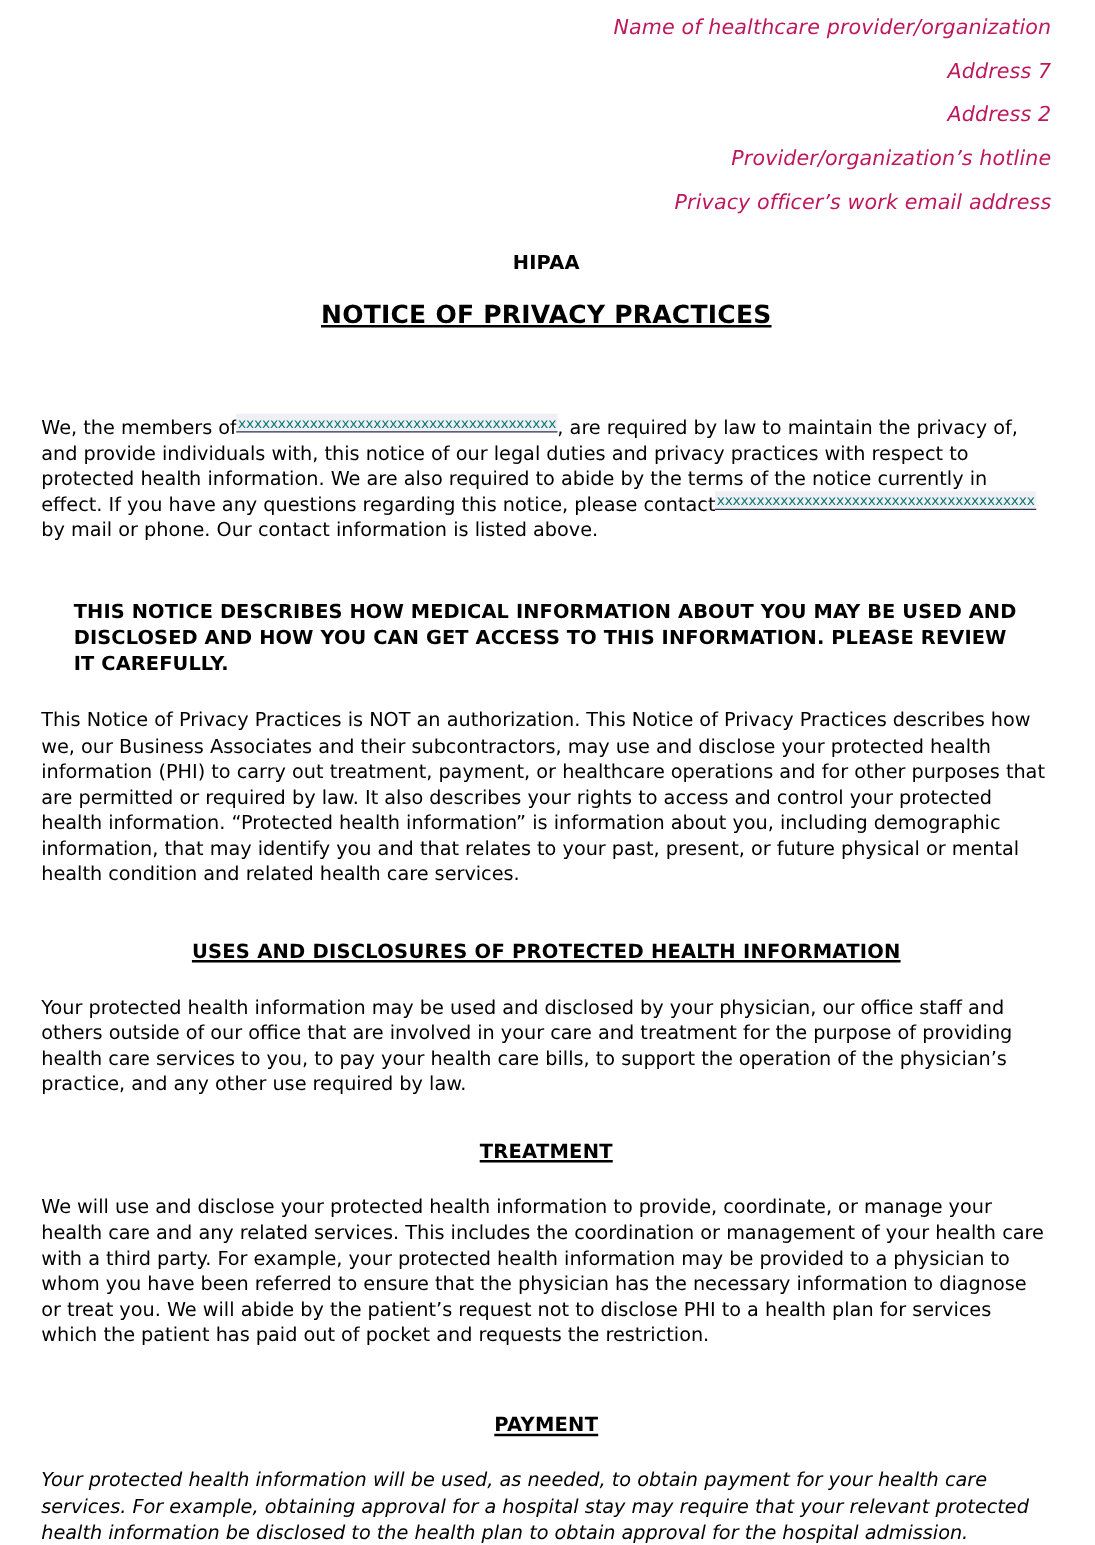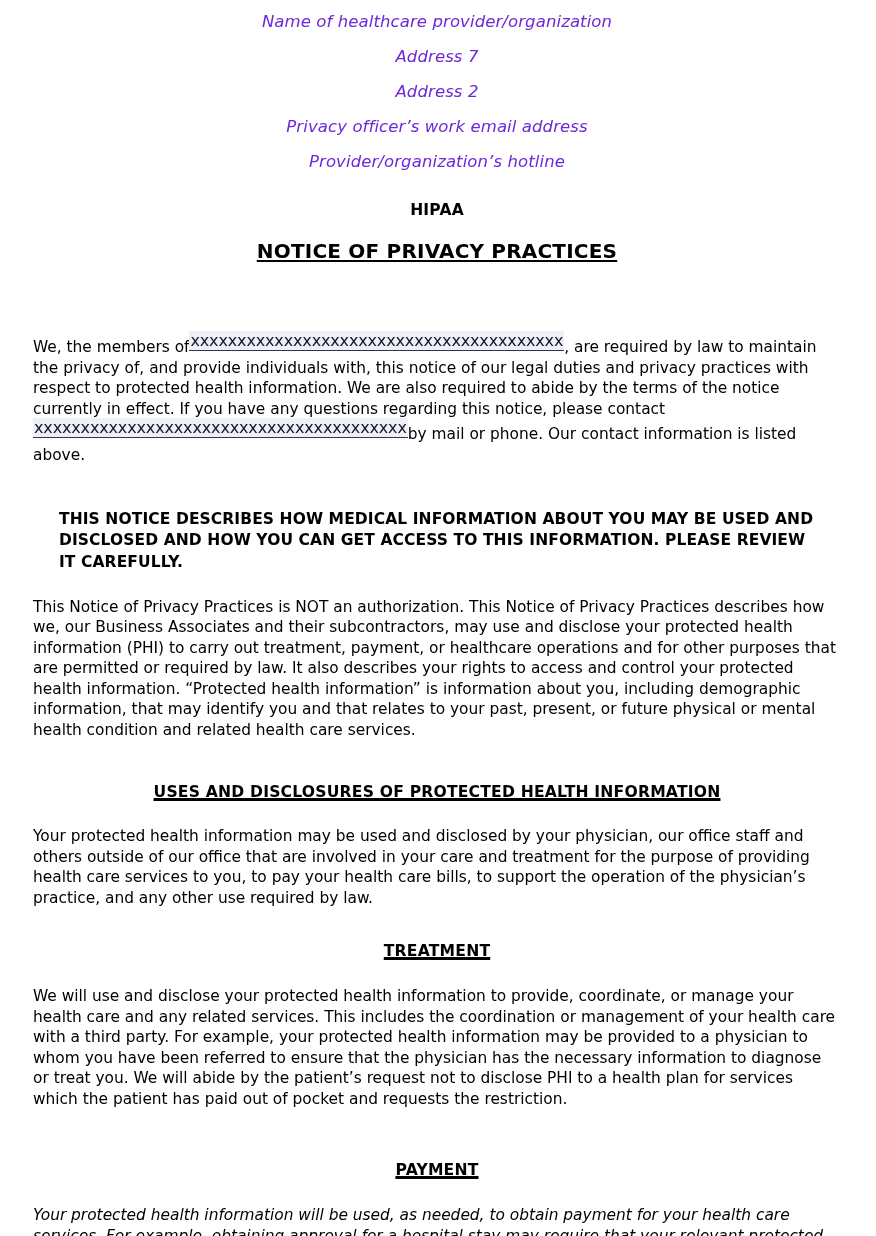--- a/index.html
+++ b/index.html
@@ -28,25 +28,25 @@
     left: 33px;
     top: 0;
     width: 808px;
   }
 
   
   .letterhead {
     padding-top: 14px;
   }
   .letterhead-line {
-    text-align: center;
+    text-align: right;
     font-style: italic;
     font-size: 16.5px;
     line-height: 1;
-    color: #6d28d9;
+    color: #be185d;
     margin: 0 0 18.5px 0;
     letter-spacing: 0.1px;
   }
 
   
   .title-block {
     margin-top: 32px;
   }
   .doc-title {
     text-align: center;
@@ -79,22 +79,22 @@
     color: #000000;
   }
   .para.p-intro {
     margin-top: 71px;
   }
 
   
   .blank {
     display: inline-block;
     background: #eef0f6;
-    color: #0f172a;
-    font-size: 16px;
+    color: #0f766e;
+    font-size: 11px;
     letter-spacing: -0.15px;
     border-bottom: 1.6px solid #2c3550;
     line-height: 1;
     padding: 2px 1px 1px 1px;
     vertical-align: baseline;
     position: relative;
     top: -1px;
     white-space: nowrap;
     overflow: hidden;
   }
@@ -112,21 +112,20 @@
 
   .para.p-describes { margin-top: 24px; }
 
   
   .section-heading {
     text-align: center;
     font-weight: bold;
     font-size: 15.6px;
     line-height: 1;
     letter-spacing: 0.2px;
-    text-decoration: underline;
   }
   .section-heading .u {
     text-decoration: underline;
     text-underline-offset: 2px;
     text-decoration-thickness: 2px;
   }
   .h-uses     { margin-top: 44px; }
   .p-uses     { margin-top: 26px; }
   .h-treat    { margin-top: 36px; }
   .p-treat    { margin-top: 26px; }
@@ -136,22 +135,22 @@
 </head>
 <body>
 
 <div class="page">
   <div class="content">
 
     <div class="letterhead">
       <div class="letterhead-line">Name of healthcare provider/organization</div>
       <div class="letterhead-line">Address 7</div>
       <div class="letterhead-line">Address 2</div>
+      <div class="letterhead-line">Provider/organization’s hotline</div>
       <div class="letterhead-line">Privacy officer’s work email address</div>
-      <div class="letterhead-line">Provider/organization’s hotline</div>
     </div>
 
     <div class="title-block">
       <div class="doc-title">HIPAA</div>
       <div class="doc-subtitle"><span class="u">NOTICE OF PRIVACY PRACTICES</span></div>
     </div>
 
     <p class="para p-intro"><span>We, the members of</span><span class="blank">xxxxxxxxxxxxxxxxxxxxxxxxxxxxxxxxxxxxxxxx</span><span>, are required by law to maintain the privacy of, and provide individuals with, this notice of our legal duties and privacy practices with respect to protected health information. We are also required to abide by the terms of the notice currently in effect. If you have any questions regarding this notice, please contact</span><span class="blank">xxxxxxxxxxxxxxxxxxxxxxxxxxxxxxxxxxxxxxxx</span><span>by mail or phone. Our contact information is listed above.</span></p>
 
     <div class="notice-block">THIS NOTICE DESCRIBES HOW MEDICAL INFORMATION ABOUT YOU MAY BE USED AND DISCLOSED AND HOW YOU CAN GET ACCESS TO THIS INFORMATION. PLEASE REVIEW IT CAREFULLY.</div>

